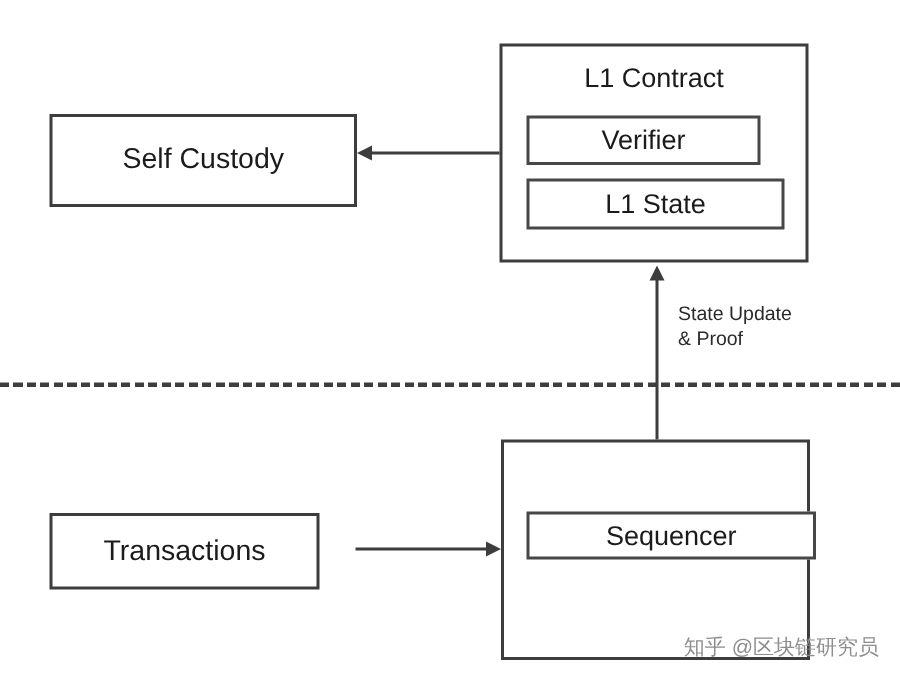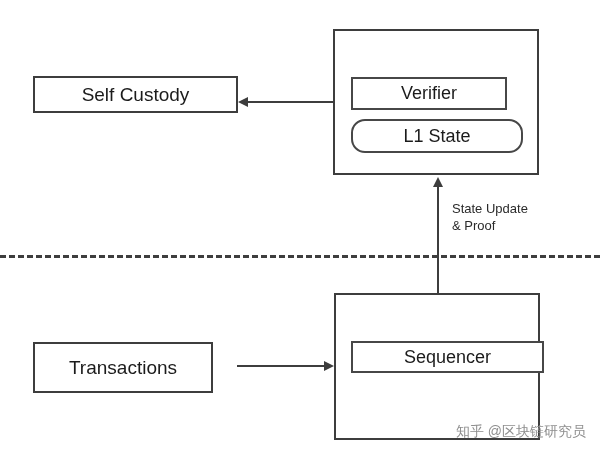--- a/index.html
+++ b/index.html
@@ -5,40 +5,40 @@
   html,body { margin:0; padding:0; background:#ffffff; }
   .canvas {
     position:relative; width:600px; height:455px; background:#ffffff;
     font-family:"Liberation Sans", sans-serif; overflow:hidden;
   }
   .node {
     position:absolute; border:2px solid #3d3d3d; background:#ffffff;
     display:flex; align-items:center; justify-content:center;
     font-size:19px; color:#1b1b1b; box-sizing:border-box;
   }
-  #self-custody { left:33px; top:76px;  width:205px; height:37px; }
+  #self-custody { left:33px; top:76px;  width:205px; height:62px; }
   #transactions { left:33px; top:342px; width:180px; height:51px; }
 
   .group {
     position:absolute; border:2px solid #3d3d3d; background:#ffffff;
     box-sizing:border-box;
   }
   #l1-contract { left:333px; top:29px;  width:206px; height:146px; }
   #l2-operator { left:334px; top:293px; width:206px; height:147px; }
   .group-title {
     position:absolute; left:0; right:0; top:11px; text-align:center;
     font-size:18px; color:#1b1b1b;
   }
   .subnode {
     position:absolute; border:2px solid #474747; background:#ffffff;
     display:flex; align-items:center; justify-content:center;
     font-size:18px; color:#1b1b1b; box-sizing:border-box;
   }
   #verifier  { left:16px; top:46px; width:156px; height:33px; }
-  #l1-state  { left:16px; top:88px; width:172px; height:34px;border-radius:14px; }
+  #l1-state  { left:16px; top:88px; width:172px; height:34px; }
   #sequencer { left:15px; top:46px; width:193px; height:32px; }
   #prover    { left:15px; top:90px; width:173px; height:33px; }
 
   .hline { position:absolute; height:2px; background:#3d3d3d; }
   #edge-l1-to-custody-line { left:247px; top:101px; width:86px; }
   #edge-tx-to-l2-line      { left:237px; top:365px; width:88px; }
   .vline { position:absolute; width:2px; background:#3d3d3d; }
   #edge-l2-to-l1-line { left:437px; top:185px; height:108px; }
 
   .arrowhead { position:absolute; width:0; height:0; }
@@ -72,20 +72,21 @@
   }
 </style>
 </head>
 <body>
 
 <div class="canvas">
 
   <div class="node" id="self-custody">Self Custody</div>
 
   <div class="group" id="l1-contract">
+    <div class="group-title">L1 Contract</div>
     <div class="subnode" id="verifier">Verifier</div>
     <div class="subnode" id="l1-state">L1 State</div>
   </div>
 
   <div class="node" id="transactions">Transactions</div>
 
   <div class="group" id="l2-operator">
     <div class="subnode" id="sequencer">Sequencer</div>
   </div>
 

